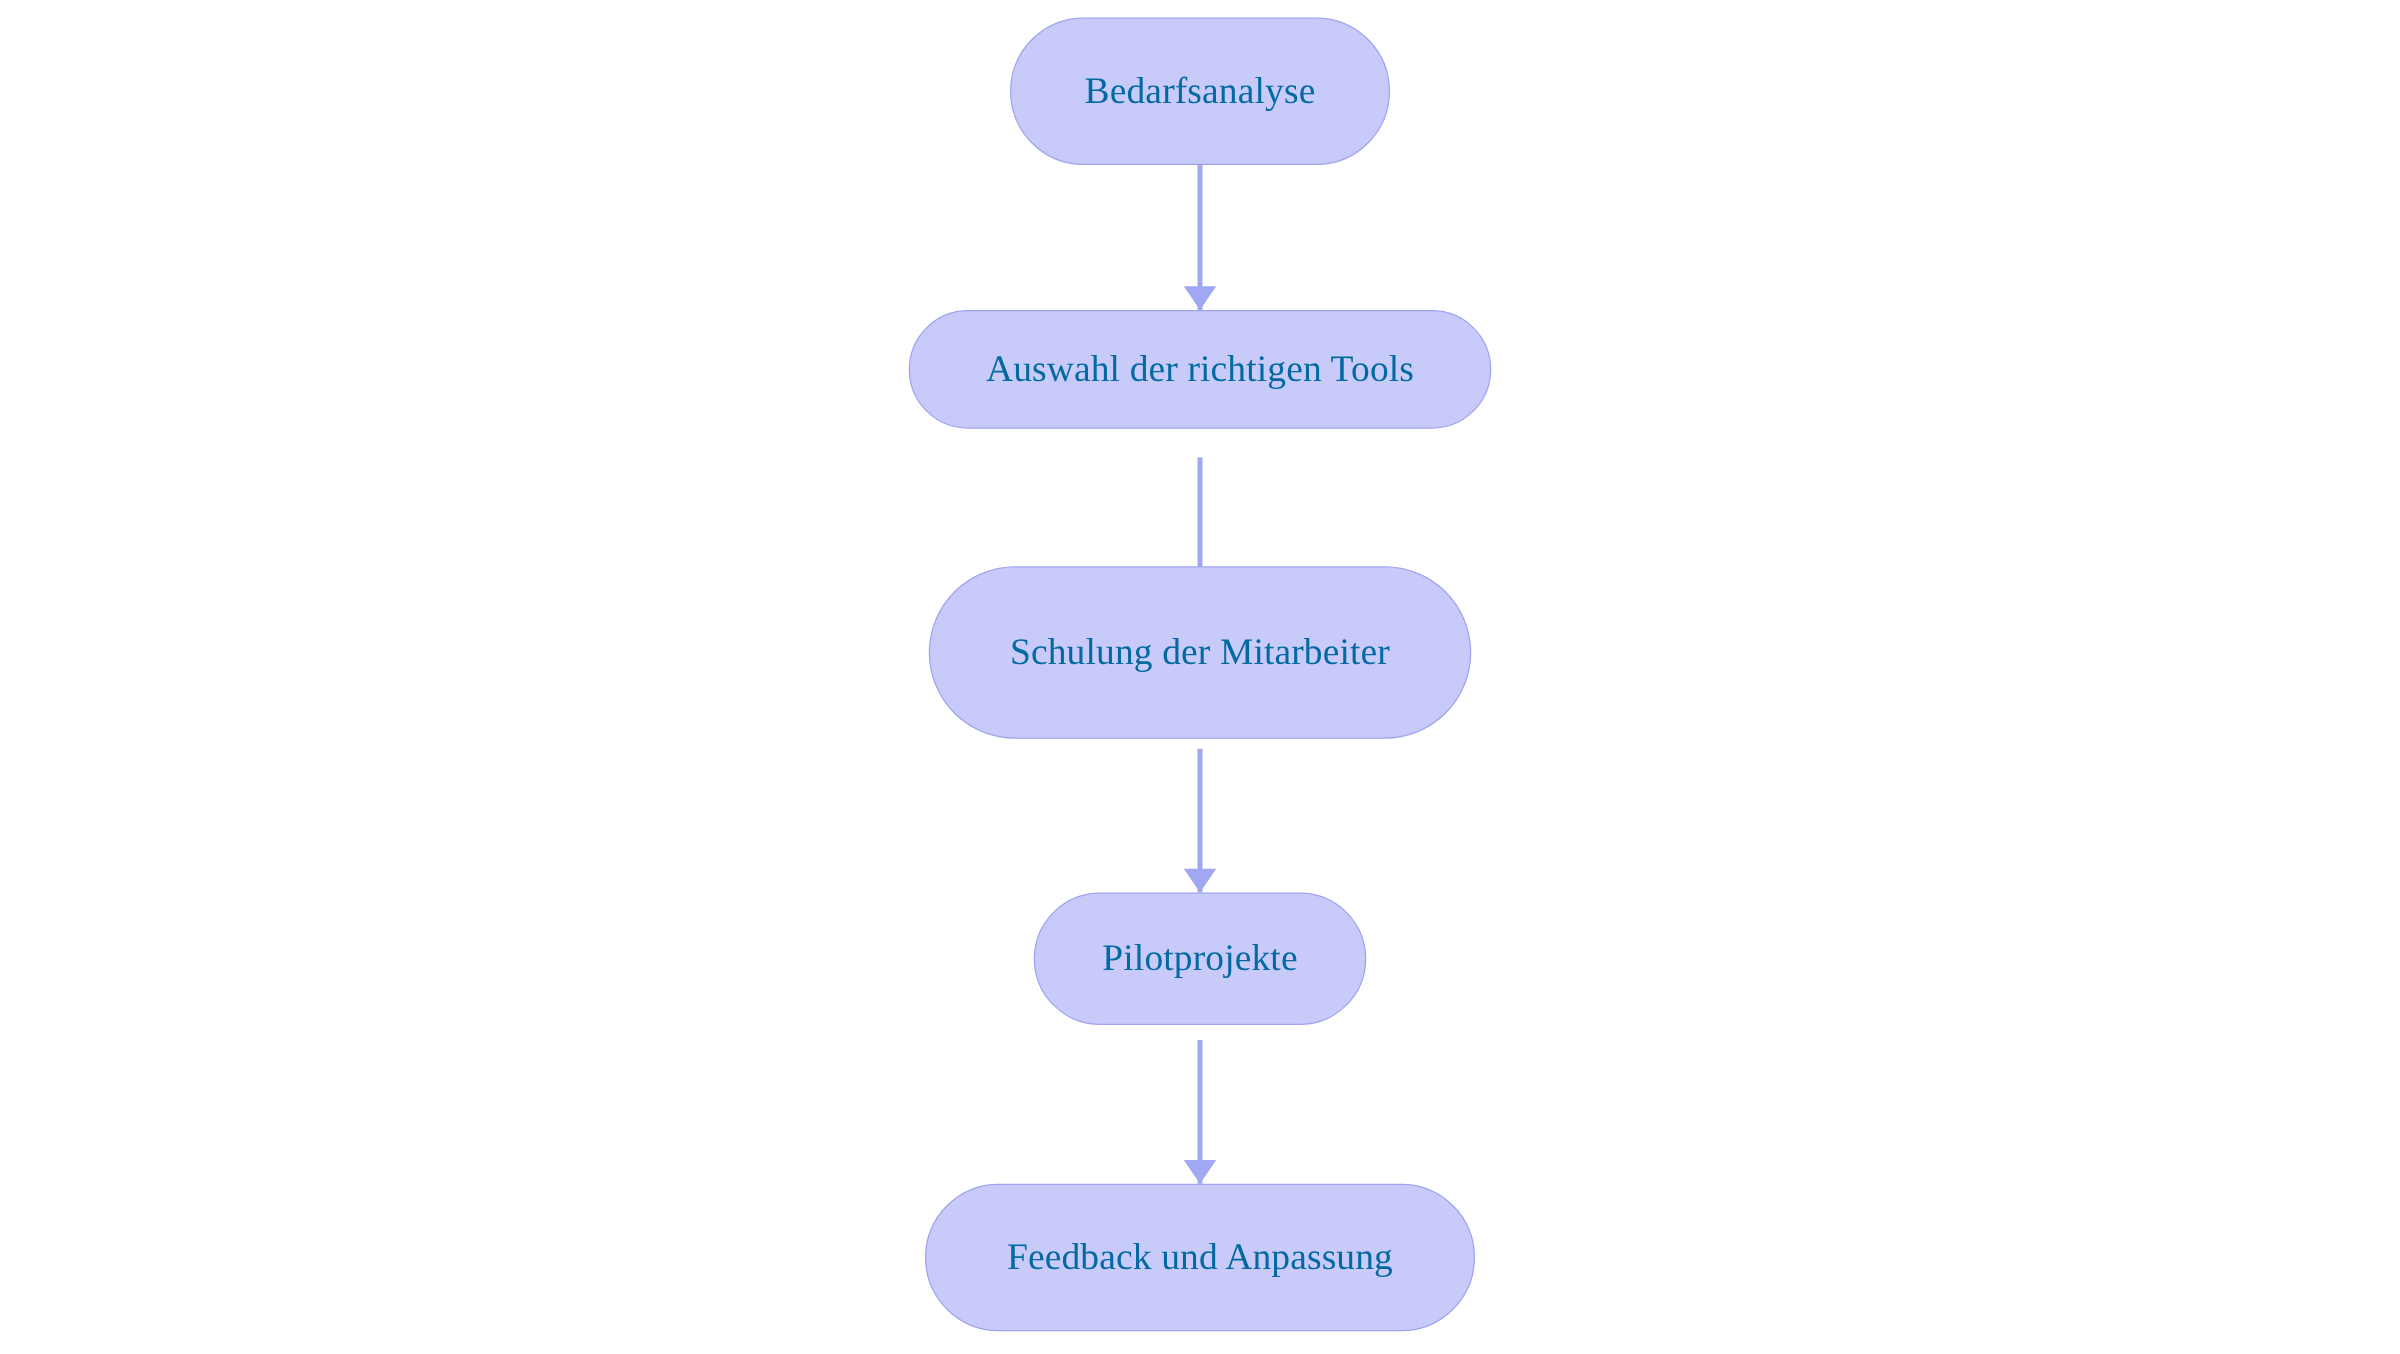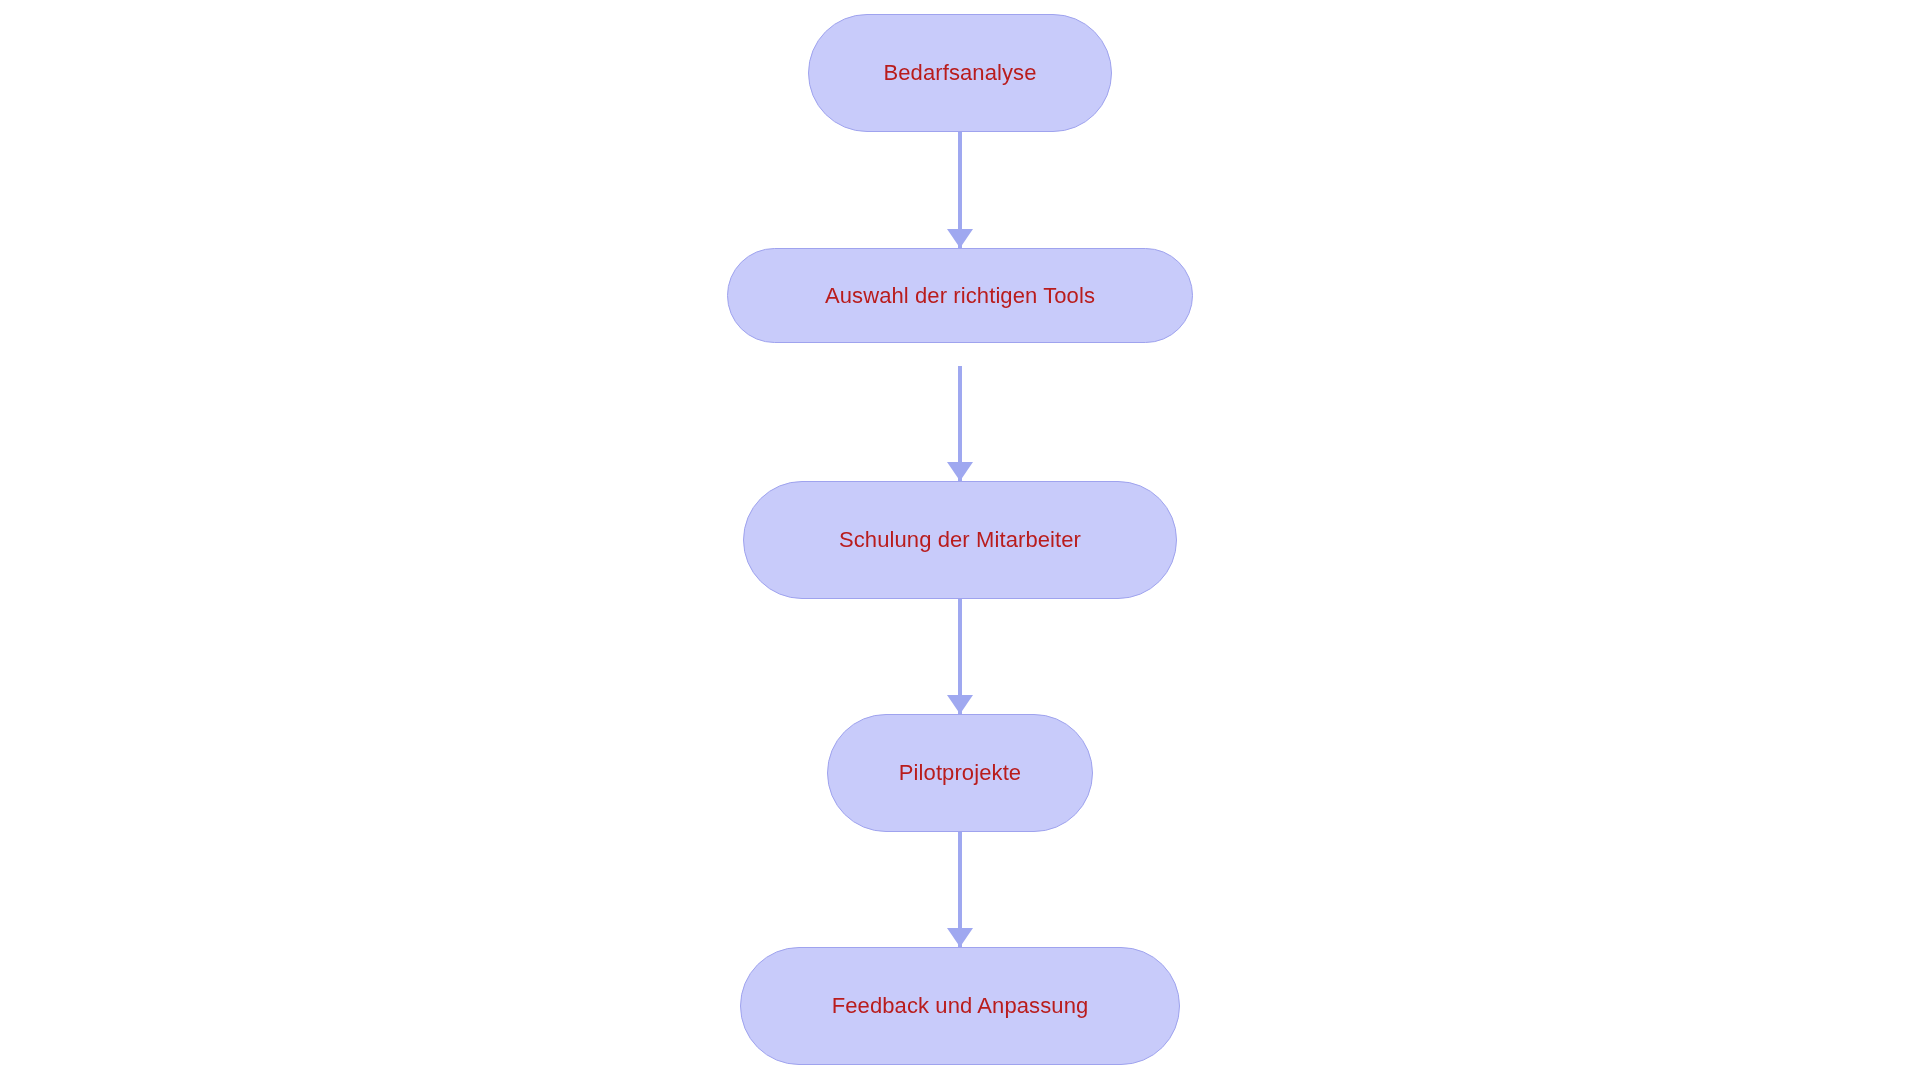--- a/index.html
+++ b/index.html
@@ -27,23 +27,23 @@
     background: #c8cbfa;
     border: 1.5px solid #9fa3ee;
     border-radius: 999px;
     display: flex;
     align-items: center;
     justify-content: center;
     transform: translateX(-50%);
   }
 
   .flow-node-label {
-    color: #b91c1c;
-    font-family: Liberation Sans, sans-serif;
-    font-size: 22px;
+    color: #0369a1;
+    font-family: Liberation Serif, serif;
+    font-size: 30px;
     font-weight: 400;
     line-height: 1;
     white-space: nowrap;
     letter-spacing: 0.1px;
   }
 
   .flow-connector {
     position: absolute;
     transform: translateX(-50%);
     pointer-events: none;
@@ -89,22 +89,22 @@
     <div class="flow-connector" style="left: 960px; top: 832px; width: 30px; height: 115px;">
       <div class="connector-line" style="height: 115px;"></div>
       <div class="connector-head"></div>
     </div>
     <div class="flow-node" style="left: 960px; top: 14px; width: 304px; height: 118px;">
       <span class="flow-node-label">Bedarfsanalyse</span>
     </div>
     <div class="flow-node" style="left: 960px; top: 248px; width: 466px; height: 95px;">
       <span class="flow-node-label">Auswahl der richtigen Tools</span>
     </div>
-    <div class="flow-node" style="left: 960px; top: 481px; width: 434px; height: 118px;">
+    <div class="flow-node" style="left: 960px; top: 453px; width: 434px; height: 138px;">
       <span class="flow-node-label">Schulung der Mitarbeiter</span>
     </div>
-    <div class="flow-node" style="left: 960px; top: 714px; width: 266px; height: 118px;">
+    <div class="flow-node" style="left: 960px; top: 714px; width: 266px; height: 106px;">
       <span class="flow-node-label">Pilotprojekte</span>
     </div>
     <div class="flow-node" style="left: 960px; top: 947px; width: 440px; height: 118px;">
       <span class="flow-node-label">Feedback und Anpassung</span>
     </div>
   </div>
 
 </body></html>

